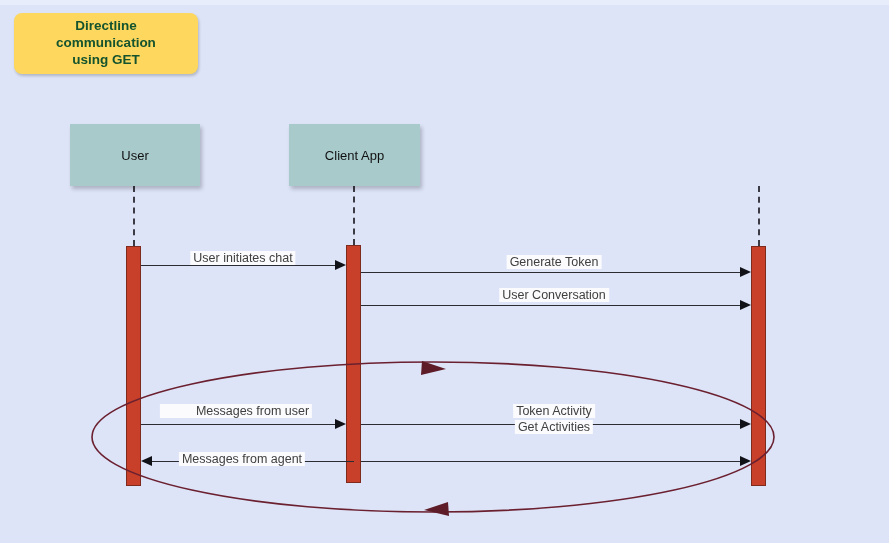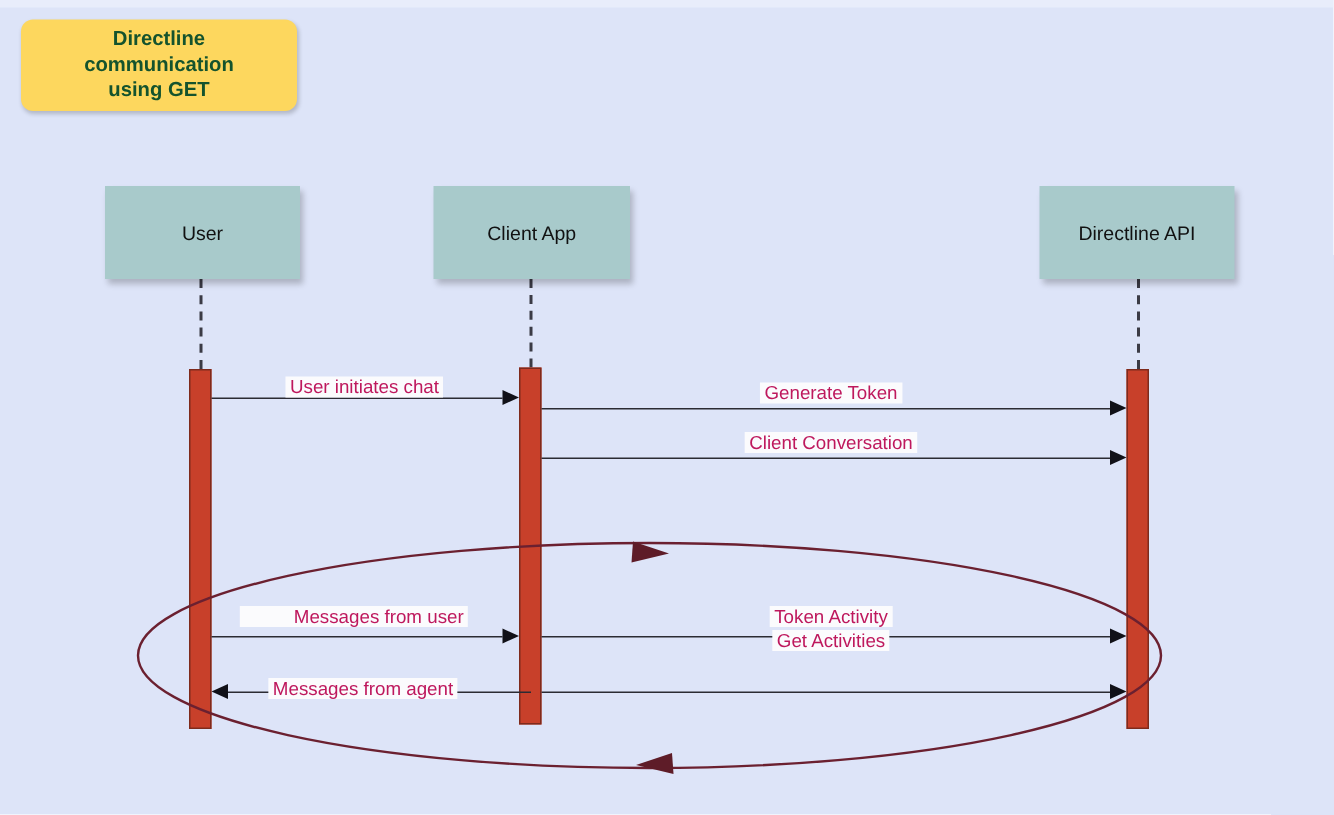--- a/index.html
+++ b/index.html
@@ -91,21 +91,21 @@
   .arrowhead.right {
     border-left: 11px solid #111118;
   }
   .arrowhead.left {
     border-right: 11px solid #111118;
   }
   .msg-label {
     position: absolute;
     background: #fbfbfd;
     font-size: 12.5px;
-    color: #be185d;
+    color: #404040;
     padding: 0 3px;
     white-space: nowrap;
     transform: translateX(-50%);
   }
 
   
   #loop-svg {
     position: absolute;
     left: 0; top: 0;
     width: 889px; height: 543px;
@@ -130,23 +130,20 @@
   <div class="lifeline" style="left:758px; top:186px; height:60px;"></div>
 
   <div class="participant-box" style="left:70px; top:124px; width:130px;">
     <span class="participant-label">User</span>
   </div>
 
   <div class="participant-box" style="left:289px; top:124px; width:131px;">
     <span class="participant-label">Client App</span>
   </div>
 
-  <div class="participant-box" style="left:693px; top:124px; width:130px;">
-    <span class="participant-label">Directline API</span>
-  </div>
 
   <div class="activation" style="left:126px; top:246px; height:240px;"></div>
   <div class="activation" style="left:346px; top:245px; height:238px;"></div>
   <div class="activation" style="left:751px; top:246px; height:240px;"></div>
 
   <svg id="loop-svg" viewBox="0 0 889 543">
     <ellipse cx="433" cy="437" rx="341" ry="75" fill="none" stroke="#6b2030" stroke-width="1.6"></ellipse>
     <polygon points="422,361 446,369 421,375" fill="#5e1c28"></polygon>
     <polygon points="448,502 424,510 449,516" fill="#5e1c28"></polygon>
   </svg>
@@ -154,21 +151,21 @@
   <div class="msg-line" style="left:141px; top:265px; width:194px;"></div>
   <div class="arrowhead right" style="left:335px; top:260px;"></div>
   <div class="msg-label" style="left:243px; top:251px;">User initiates chat</div>
 
   <div class="msg-line" style="left:361px; top:272px; width:379px;"></div>
   <div class="arrowhead right" style="left:740px; top:267px;"></div>
   <div class="msg-label" style="left:554px; top:255px;">Generate Token</div>
 
   <div class="msg-line" style="left:361px; top:305px; width:379px;"></div>
   <div class="arrowhead right" style="left:740px; top:300px;"></div>
-  <div class="msg-label" style="left:554px; top:288px;">Client Conversation</div>
+  <div class="msg-label" style="left:554px; top:288px;">User Conversation</div>
 
   <div class="msg-line" style="left:141px; top:424px; width:194px;"></div>
   <div class="arrowhead right" style="left:335px; top:419px;"></div>
   <div class="msg-label" style="left:236px; top:404px;padding-left:36px;">Messages from user</div>
 
   <div class="msg-line" style="left:361px; top:424px; width:379px;"></div>
   <div class="arrowhead right" style="left:740px; top:419px;"></div>
   <div class="msg-label" style="left:554px; top:404px;">Token Activity</div>
 
   <div class="msg-line" style="left:152px; top:461px; width:202px;"></div>

